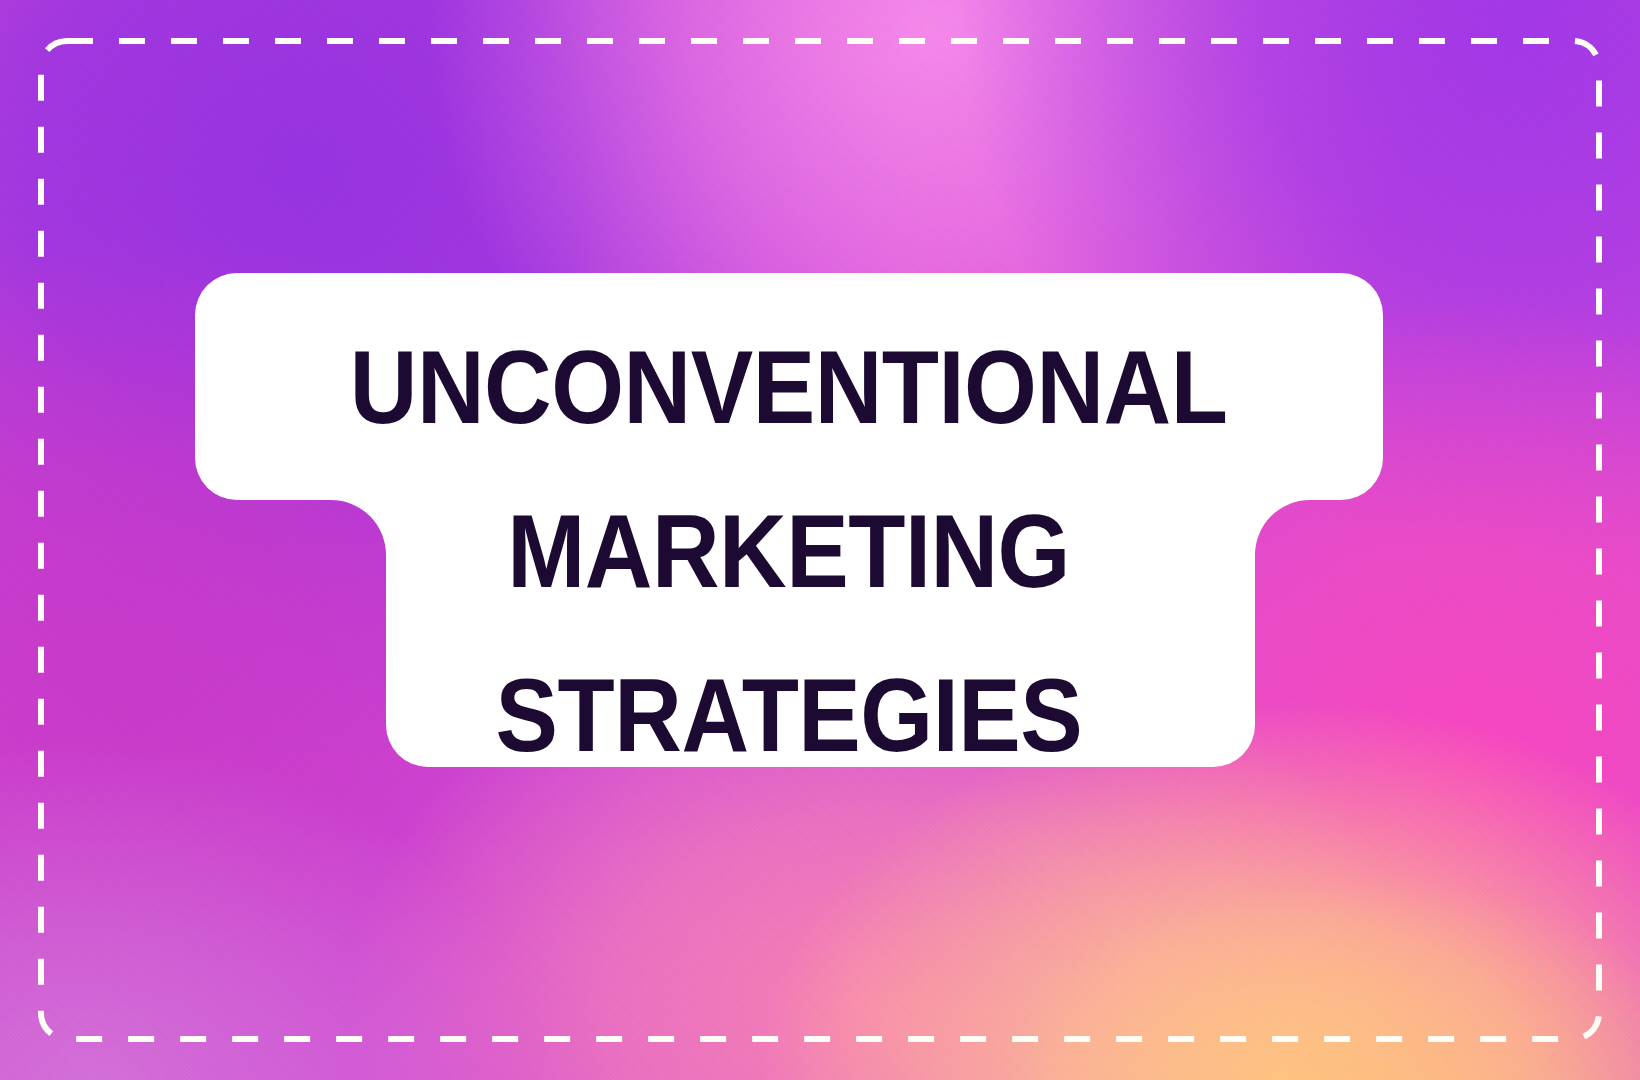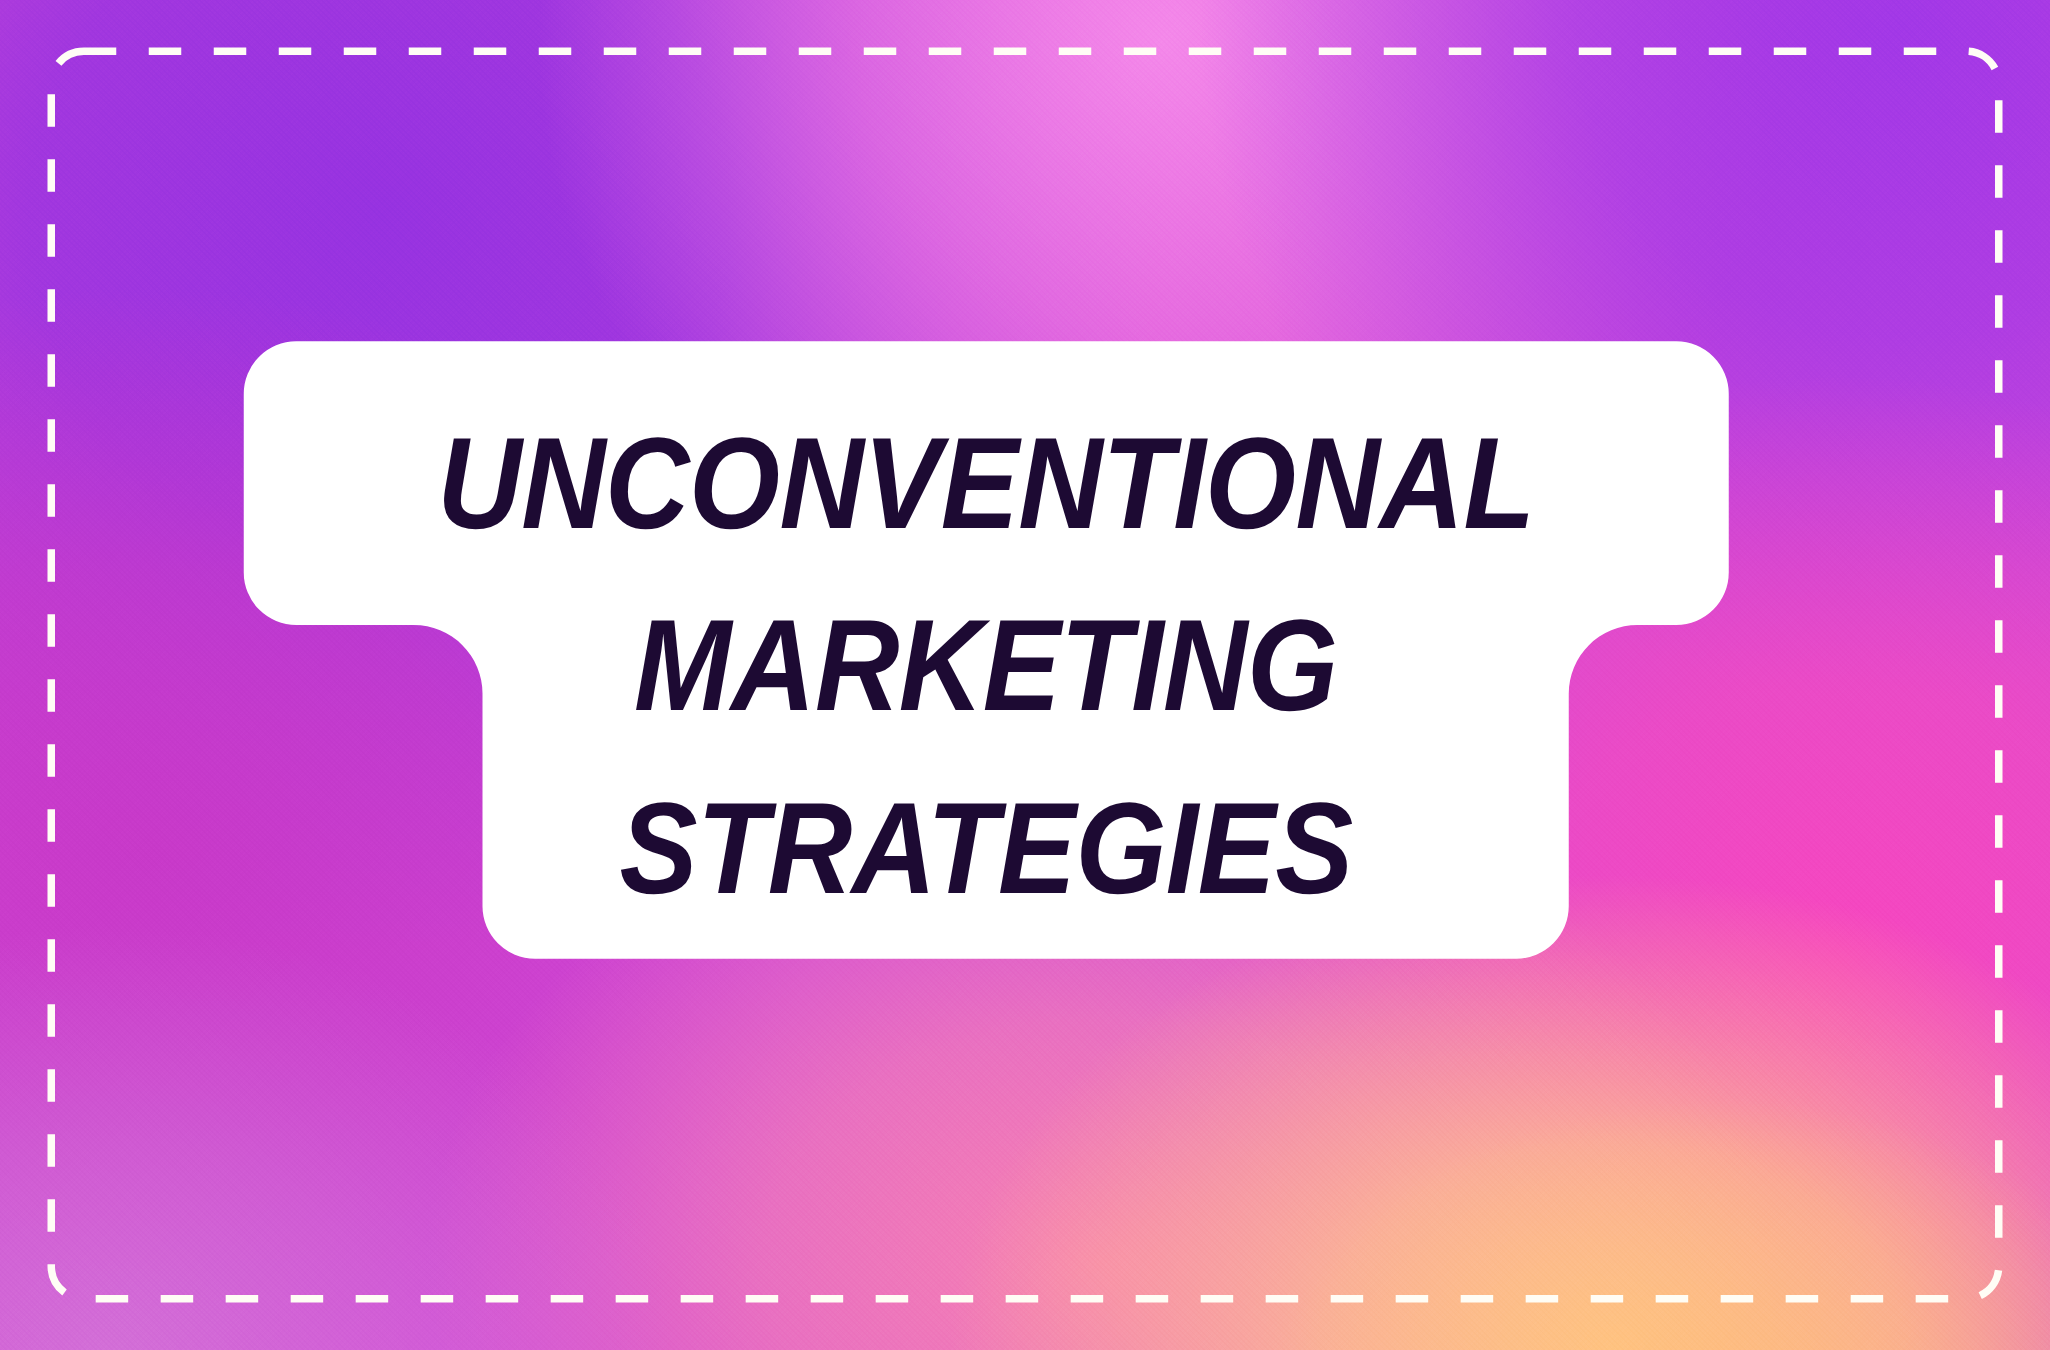--- a/index.html
+++ b/index.html
@@ -146,25 +146,24 @@
   
   .headline {
     position: absolute;
     left: 195px;
     top: 273px;
     width: 1188px;
     height: 494px;
     display: flex;
     flex-direction: column;
     align-items: center;
-    justify-content: flex-start;
+    justify-content: space-between;
     color: #1d0a33;
     text-align: center;
     letter-spacing: -0.5px;
-    font-style: italic;
   }
   .hl-line {
     display: block;
     white-space: nowrap;
     font-weight: 700;
     font-stretch: condensed;
     line-height: 1.0;
     color: #1d0a33;
   }
   .hl-1 {

